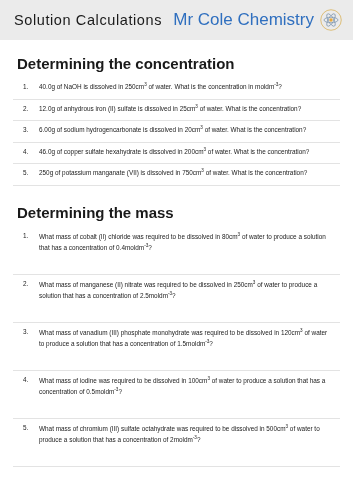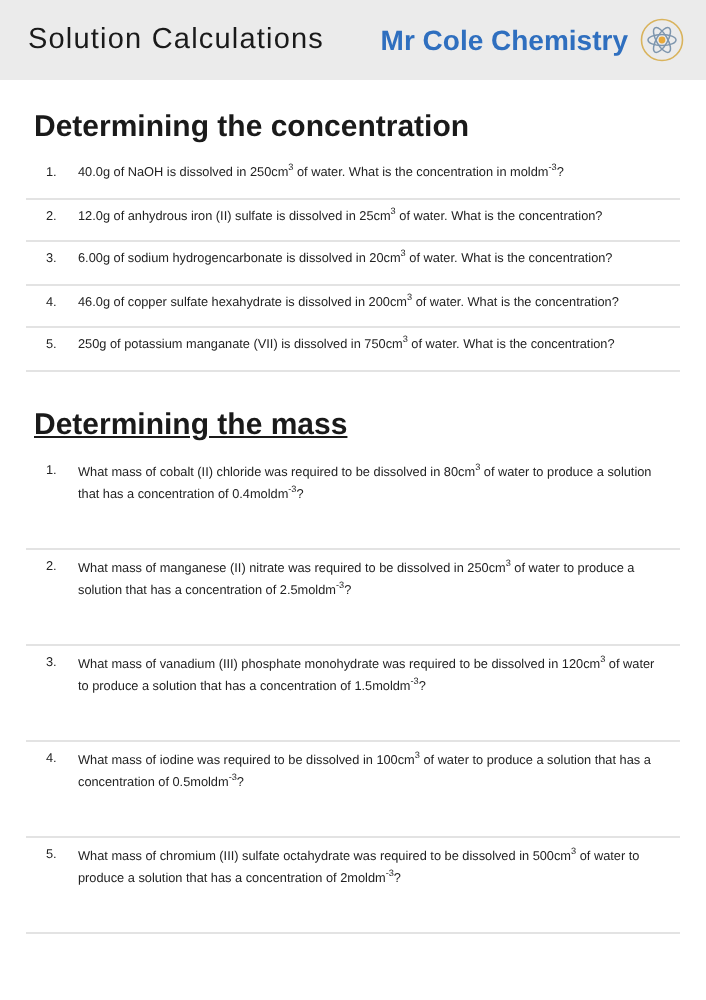--- a/index.html
+++ b/index.html
@@ -26,37 +26,37 @@
     letter-spacing: 0.6px;
     white-space: nowrap;
   }
   .brand-wrap {
     margin-left: auto;
     display: flex;
     align-items: center;
     gap: 6px;
   }
   .brand-text {
-    font-size: 14px;
+    font-size: 17px;
     color: #2f6fbf;
-    font-weight: 700;
+    font-weight: 400;
     white-space: nowrap;
   }
   .logo { width: 22px; height: 22px; display:block; }
 
   
   .content { padding: 0 13px; }
 
   .section-title {
     font-size: 15px;
     font-weight: bold;
     color: #1a1a1a;
     margin: 15px 0 6px 4px;
   }
-  .section-two .section-title { margin-top: 18px; text-decoration: underline; }
+  .section-two .section-title { margin-top: 18px; }
 
   ol.qlist {
     list-style: none;
     margin: 0;
     padding: 0;
   }
   li.q {
     position: relative;
     padding: 0 0 0 26px;
     border-bottom: 1px solid #e3e3e3;

